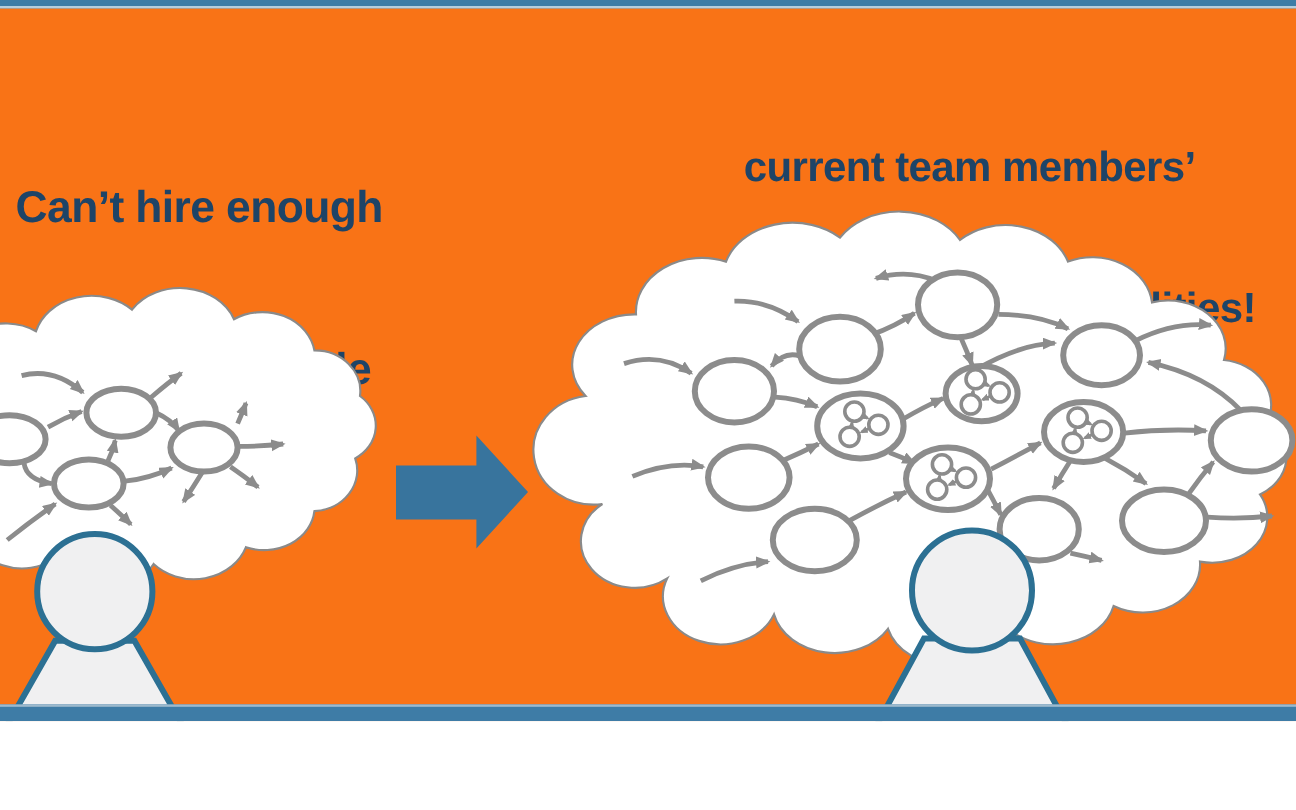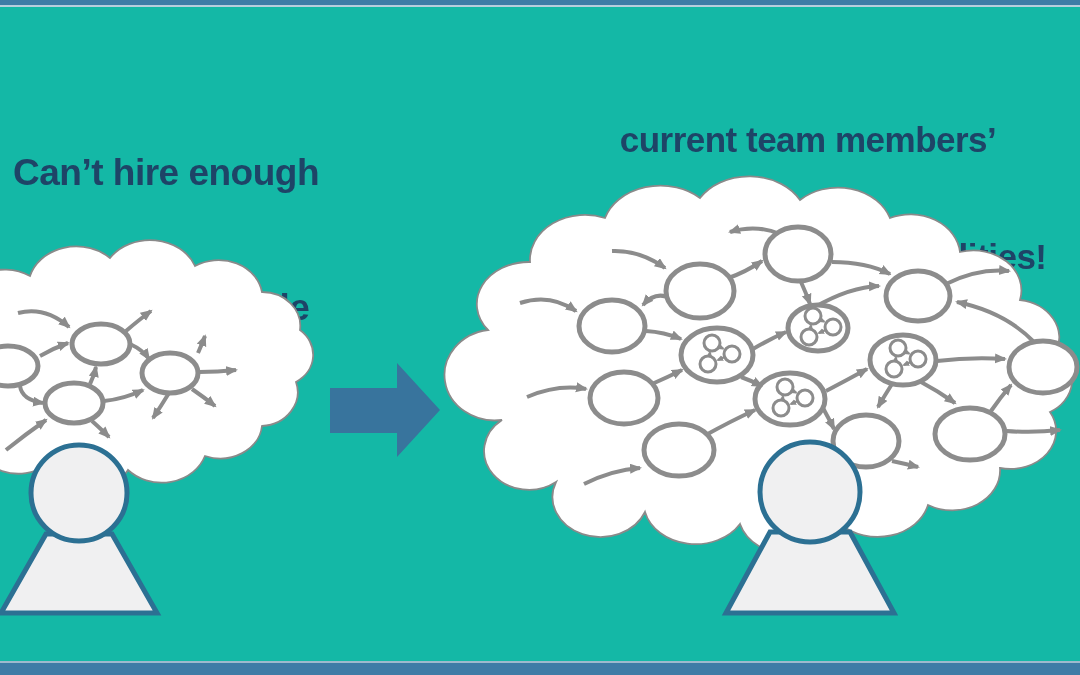--- a/index.html
+++ b/index.html
@@ -1,20 +1,20 @@
 <!DOCTYPE html>
 <html><head>
 <meta charset="utf-8">
 <style>
   html,body{margin:0;padding:0;background:#fff;}
   .slide{
     position:relative;
-    width:1080px;height:675px;
+    width:1080px;height:601px;
     overflow:hidden;
-    background:#14b8a6;
+    background:#f97316;
     font-family:"Liberation Sans", sans-serif;
   }
   .bar{position:absolute;left:0;width:100%;}
   .bar.top{top:0;height:5px;background:#3E7CA6;border-bottom:2px solid #B7CEDD;}
   .bar.bottom{bottom:0;height:12px;background:#3E7CA6;border-top:2px solid #9DBACD;}
   .heading{
     position:absolute;
     text-align:center;
     font-weight:bold;
     color:#1E4467;

